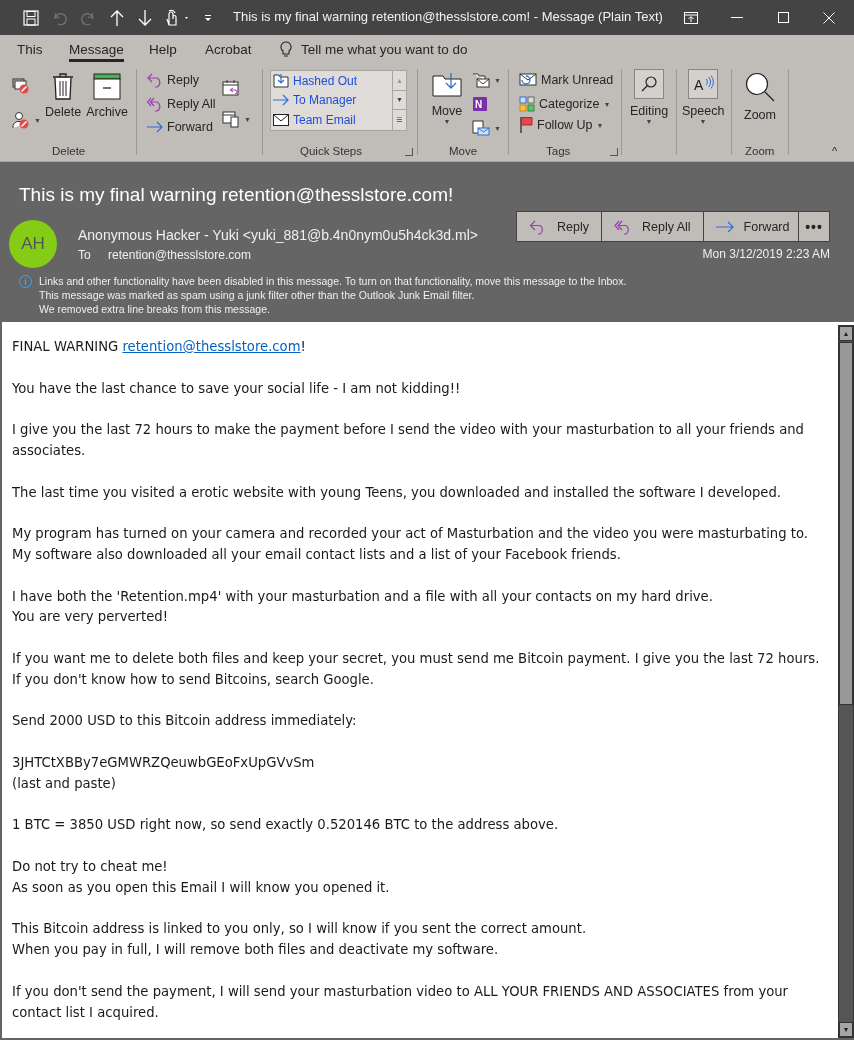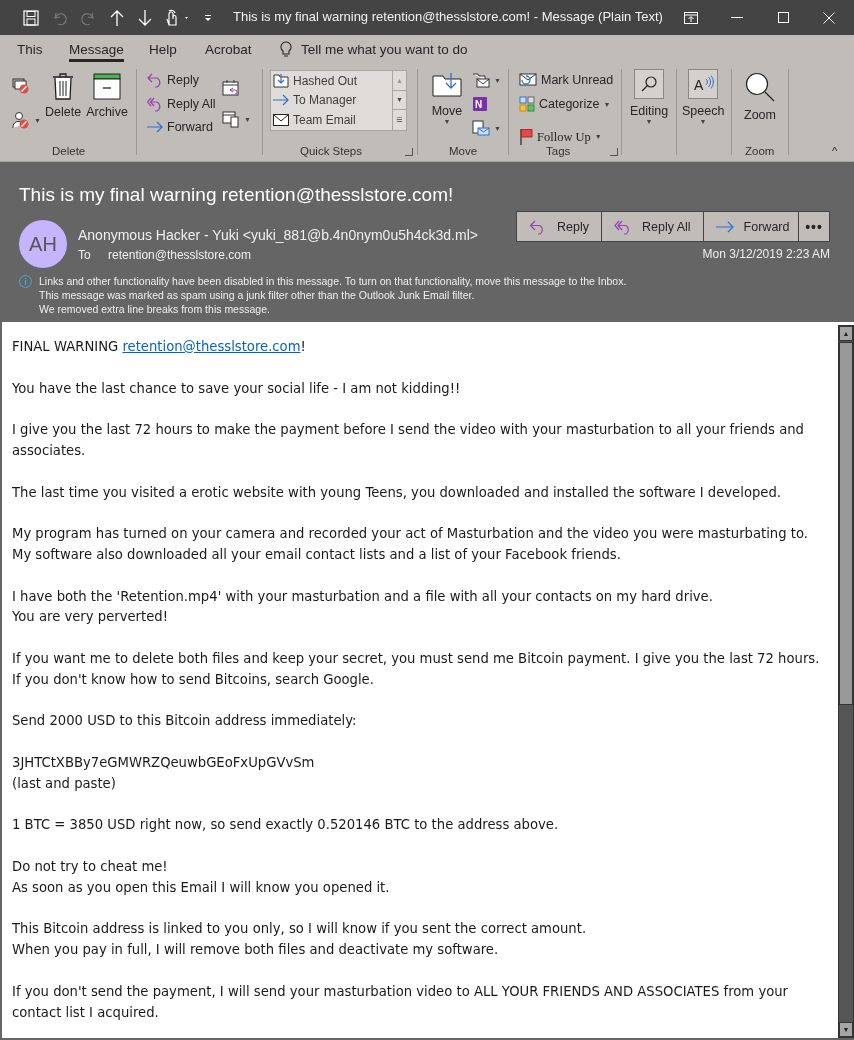--- a/index.html
+++ b/index.html
@@ -19,30 +19,30 @@
   .menubar .tab.active { border-bottom: 3px solid #262626; padding-bottom: 2px; }
   .menubar .tell { position: absolute; left: 280px; top: 6px; display: flex; align-items: center; gap: 9px; font-size: 13.5px; color: #262626; }
 
   
   .ribbon { position: absolute; left: 0; top: 65px; width: 854px; height: 97px; background: #c0bcb8; border-bottom: 1px solid #a8a4a0; }
   .grp-label { position: absolute; top: 80px; font-size: 11.5px; color: #333; white-space: nowrap; }
   .sep { position: absolute; top: 4px; width: 1px; height: 86px; background: #9c9894; }
   .rb { position: absolute; font-size: 12.5px; color: #262626; white-space: nowrap; display: flex; align-items: center; gap: 4px; }
   .rb-big { position: absolute; font-size: 12.5px; color: #262626; text-align: center; white-space: nowrap; }
   .qs-box { position: absolute; left: 270px; top: 5px; width: 137px; height: 61px; background: #dedbd8; border: 1px solid #a8a4a0; }
-  .qs-item { position: absolute; left: 2px; font-size: 12px; color: #404040; display: flex; align-items: center; gap: 4px; white-space: nowrap; }
+  .qs-item { position: absolute; left: 2px; font-size: 12px; color: #1d4ed8; display: flex; align-items: center; gap: 4px; white-space: nowrap; }
   .qs-scroll { position: absolute; right: 0; top: 0; width: 14px; height: 59px; border-left: 1px solid #a8a4a0; }
   .qs-scroll div { height: 19.6px; border-bottom: 1px solid #a8a4a0; display: flex; align-items: center; justify-content: center; font-size: 7px; color: #444; }
   .iconbox { width: 30px; height: 30px; border: 1px solid #8a8683; background: #d4d0cc; display: flex; align-items: center; justify-content: center; margin: 0 auto; }
   .caret { font-size: 7px; color: #444; }
 
   
   .header { position: absolute; left: 0; top: 163px; width: 854px; height: 159px; background: #656565; }
   .subject { position: absolute; left: 19px; top: 21px; font-size: 19px; color: #fff; white-space: nowrap; }
-  .avatar { position: absolute; left: 19px; top: 57px; width: 48px; height: 48px; border-radius: 50%; background: #c4b5fd; color: #555; font-size: 20px; display: flex; align-items: center; justify-content: center; }
+  .avatar { position: absolute; left: 9px; top: 57px; width: 48px; height: 48px; border-radius: 50%; background: #84cc16; color: #555; font-size: 17px; display: flex; align-items: center; justify-content: center; }
   .sender { position: absolute; left: 78px; top: 64px; font-size: 14px; color: #f0f0f0; white-space: nowrap; }
   .to-line { position: absolute; left: 78px; top: 85px; font-size: 12px; color: #f0f0f0; white-space: nowrap; }
   .to-line .to-label { margin-right: 14px; }
   .actions { position: absolute; left: 516px; top: 48px; height: 31px; display: flex; border: 1px solid #444; background: #c0bcb8; }
   .actions .act { display: flex; align-items: center; gap: 10px; padding: 0 12px; font-size: 12.5px; color: #262626; border-right: 1px solid #444; white-space: nowrap; }
   .actions .act:last-child { border-right: none; }
   .more-btn { position: absolute; left: 798px; top: 48px; width: 32px; height: 31px; background: #c0bcb8; border: 1px solid #444; display: flex; align-items: center; justify-content: center; font-size: 14px; font-weight: bold; color: #262626; letter-spacing: 1px; }
   .date { position: absolute; right: 24px; top: 84px; font-size: 12px; color: #f0f0f0; white-space: nowrap; }
   .info { position: absolute; left: 19px; top: 111px; font-size: 10.5px; color: #f0f0f0; line-height: 14px; }
   .info .info-icon { position: absolute; left: 0; top: 1px; width: 13px; height: 13px; border: 1px solid #4aa3df; border-radius: 50%; color: #4aa3df; font-size: 9px; display: flex; align-items: center; justify-content: center; font-weight: bold; }
@@ -289,21 +289,21 @@
   <div class="rb" style="left:519px;top:31px;">
     <svg width="16" height="16" viewBox="0 0 16 16">
         <rect x="1" y="1" width="6" height="6" fill="#cfe0f5" stroke="#2f6fd1"></rect>
         <rect x="9" y="1" width="6" height="6" fill="#ddd" stroke="#666"></rect>
         <rect x="1" y="9" width="6" height="6" fill="#f7c04a" stroke="#d08a00"></rect>
         <rect x="9" y="9" width="6" height="6" fill="#5cc36b" stroke="#2d8a3e"></rect>
       </svg>
     <span>Categorize</span>
     <span class="caret">▼</span>
   </div>
-  <div class="rb" style="left:519px;top:63px;font-family:Liberation Serif, serif;">
+  <div class="rb" style="left:519px;top:51px;">
     <svg width="14" height="18" viewBox="0 0 14 18">
         <path d="M2 1 V17" stroke="#222" stroke-width="1.2"></path>
         <path d="M2.5 1.5 H13 V9 H2.5 Z" fill="#e04a4a" stroke="#b22"></path>
       </svg>
     <span>Follow Up</span>
     <span class="caret">▼</span>
   </div>
   <div class="grp-label" style="left:546px;">Tags</div>
   <div style="position:absolute;left:610px;top:83px;width:8px;height:8px;border-right:1px solid #555;border-bottom:1px solid #555;"></div>
   <div class="sep" style="left:621px;"></div>

